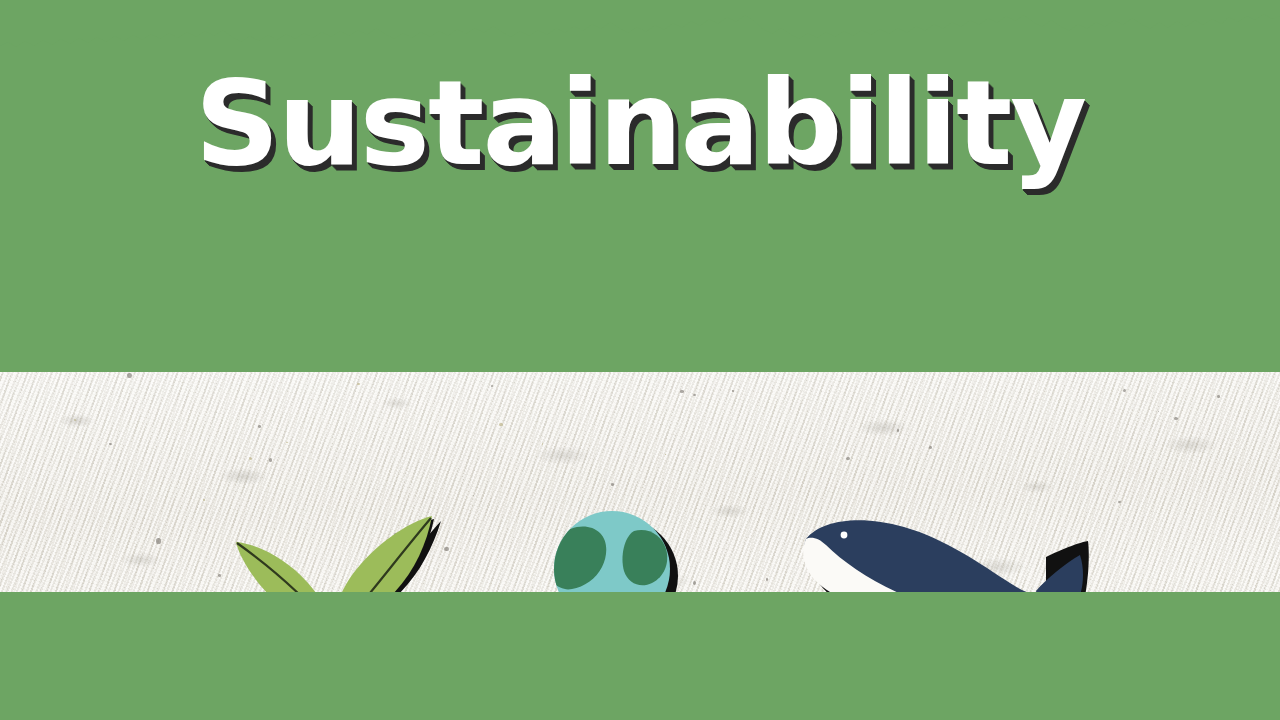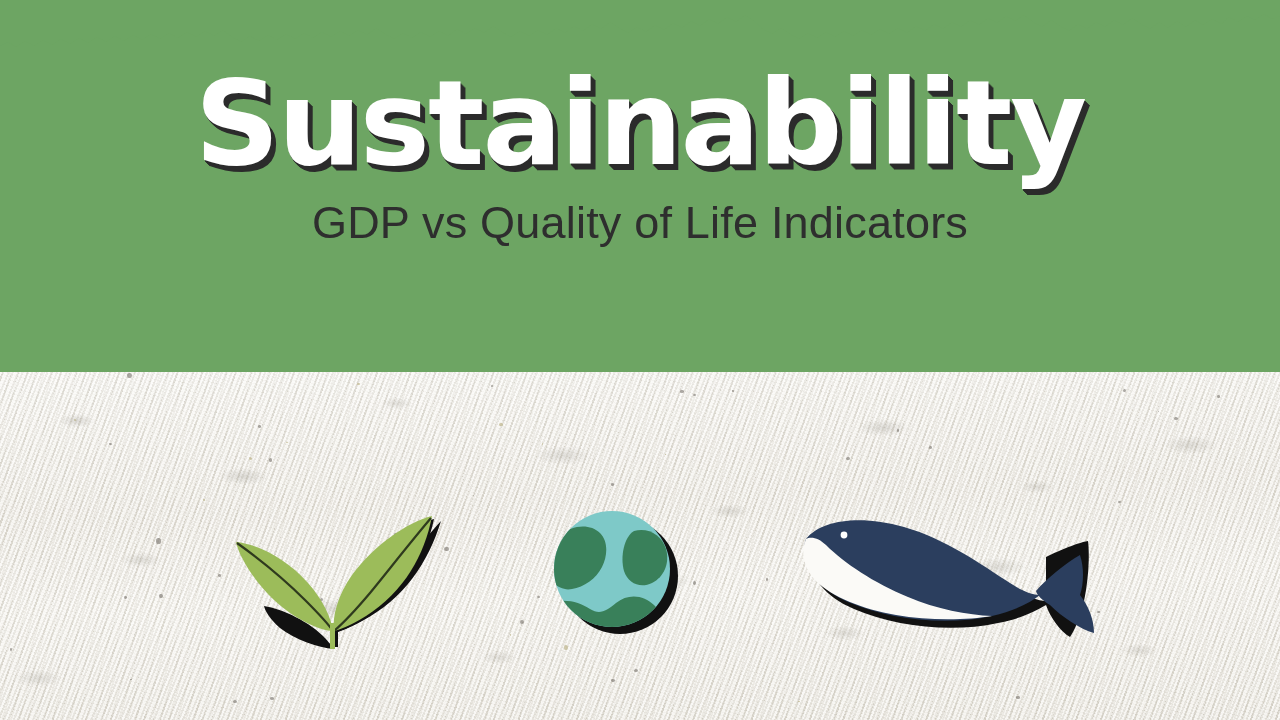--- a/index.html
+++ b/index.html
@@ -6,21 +6,21 @@
   * { margin:0; padding:0; box-sizing:border-box; }
   html,body { width:1280px; height:720px; overflow:hidden; }
   body {
     font-family:"Liberation Sans", sans-serif;
     background:#6da563;
   }
 
   #slide {
     position:relative;
     width:1280px;
-    height:720px;
+    height:592px;
     overflow:hidden;
     background:#3b82f6;
   }
 
   
   #green-panel {
     position:absolute;
     left:0; top:0;
     width:1280px;
     height:400px;
@@ -152,21 +152,20 @@
 </style>
 </head>
 <body>
 
 <div id="slide">
 
   <div id="green-panel"></div>
 
   <div id="title-block">
     <div id="page-title">Sustainability</div>
-    <div id="page-subtitle">GDP vs Quality of Life Indicators</div>
   </div>
 
   <div id="paper-area">
     <div id="paper-fill">
         <div class="fleck" style="width: 4.1px; height: 2.7px; left: 21.07%; top: 93.37%;"></div>
         <div class="fleck" style="width: 4.1px; height: 5.5px; left: 9.96%; top: 0.24%;"></div>
         <div class="fleck" style="width: 2.2px; height: 2.1px; left: 85.73%; top: 68.75%;"></div>
         <div class="fleck tan" style="width: 2px; height: 1.3px; left: 5.75%; top: 13.63%;"></div>
         <div class="fleck tan" style="width: 1.8px; height: 1.4px; left: 22.34%; top: 20.01%;"></div>
         <div class="fleck" style="width: 1.7px; height: 1.3px; left: 90.43%; top: 11.13%;"></div>

